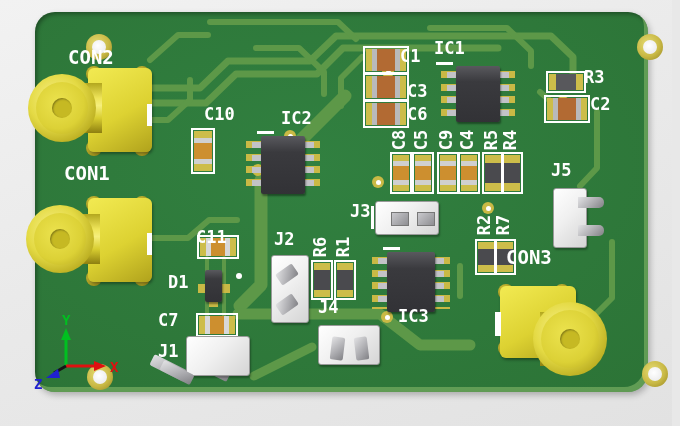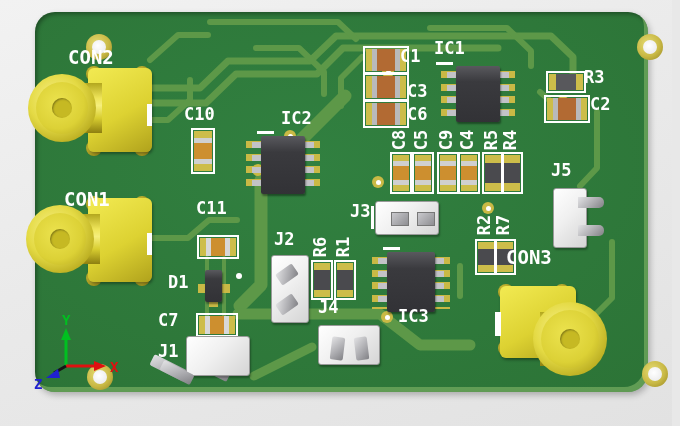--- a/index.html
+++ b/index.html
@@ -266,25 +266,25 @@
   <div class="pin" style="left:150px;top:362px;width:38px;height:12px;transform:rotate(27deg)"></div>
   <div class="pin" style="left:193px;top:362px;width:38px;height:12px;transform:rotate(27deg)"></div>
   <div class="conn" style="left:186px;top:336px;width:62px;height:38px"></div>
   <div class="pin" style="left:160px;top:367px;width:34px;height:11px;transform:rotate(27deg)"></div>
 
   <div class="conn" style="left:553px;top:188px;width:32px;height:58px"></div>
   <div class="pin" style="left:578px;top:197px;width:26px;height:11px;border-radius:0 5px 5px 0"></div>
   <div class="pin" style="left:578px;top:225px;width:26px;height:11px;border-radius:0 5px 5px 0"></div>
 
   <span class="sk big" style="left:68px;top:48px">CON2</span>
-  <span class="sk big" style="left:64px;top:190px">CON1</span>
+  <span class="sk big" style="left:64px;top:164px">CON1</span>
   <span class="sk big" style="left:506px;top:248px">CON3</span>
-  <span class="sk" style="left:184px;top:106px">C10</span>
+  <span class="sk" style="left:204px;top:106px">C10</span>
   <span class="sk" style="left:281px;top:110px">IC2</span>
-  <span class="sk" style="left:196px;top:200px">C11</span>
+  <span class="sk" style="left:196px;top:229px">C11</span>
   <span class="sk" style="left:168px;top:274px">D1</span>
   <span class="sk" style="left:158px;top:312px">C7</span>
   <span class="sk" style="left:158px;top:343px">J1</span>
   <span class="sk" style="left:274px;top:231px">J2</span>
   <span class="sk" style="left:318px;top:299px">J4</span>
   <span class="sk" style="left:350px;top:203px">J3</span>
   <span class="sk" style="left:398px;top:308px">IC3</span>
   <span class="sk" style="left:434px;top:40px">IC1</span>
   <span class="sk" style="left:400px;top:48px">C1</span>
   <span class="sk" style="left:407px;top:83px">C3</span>

